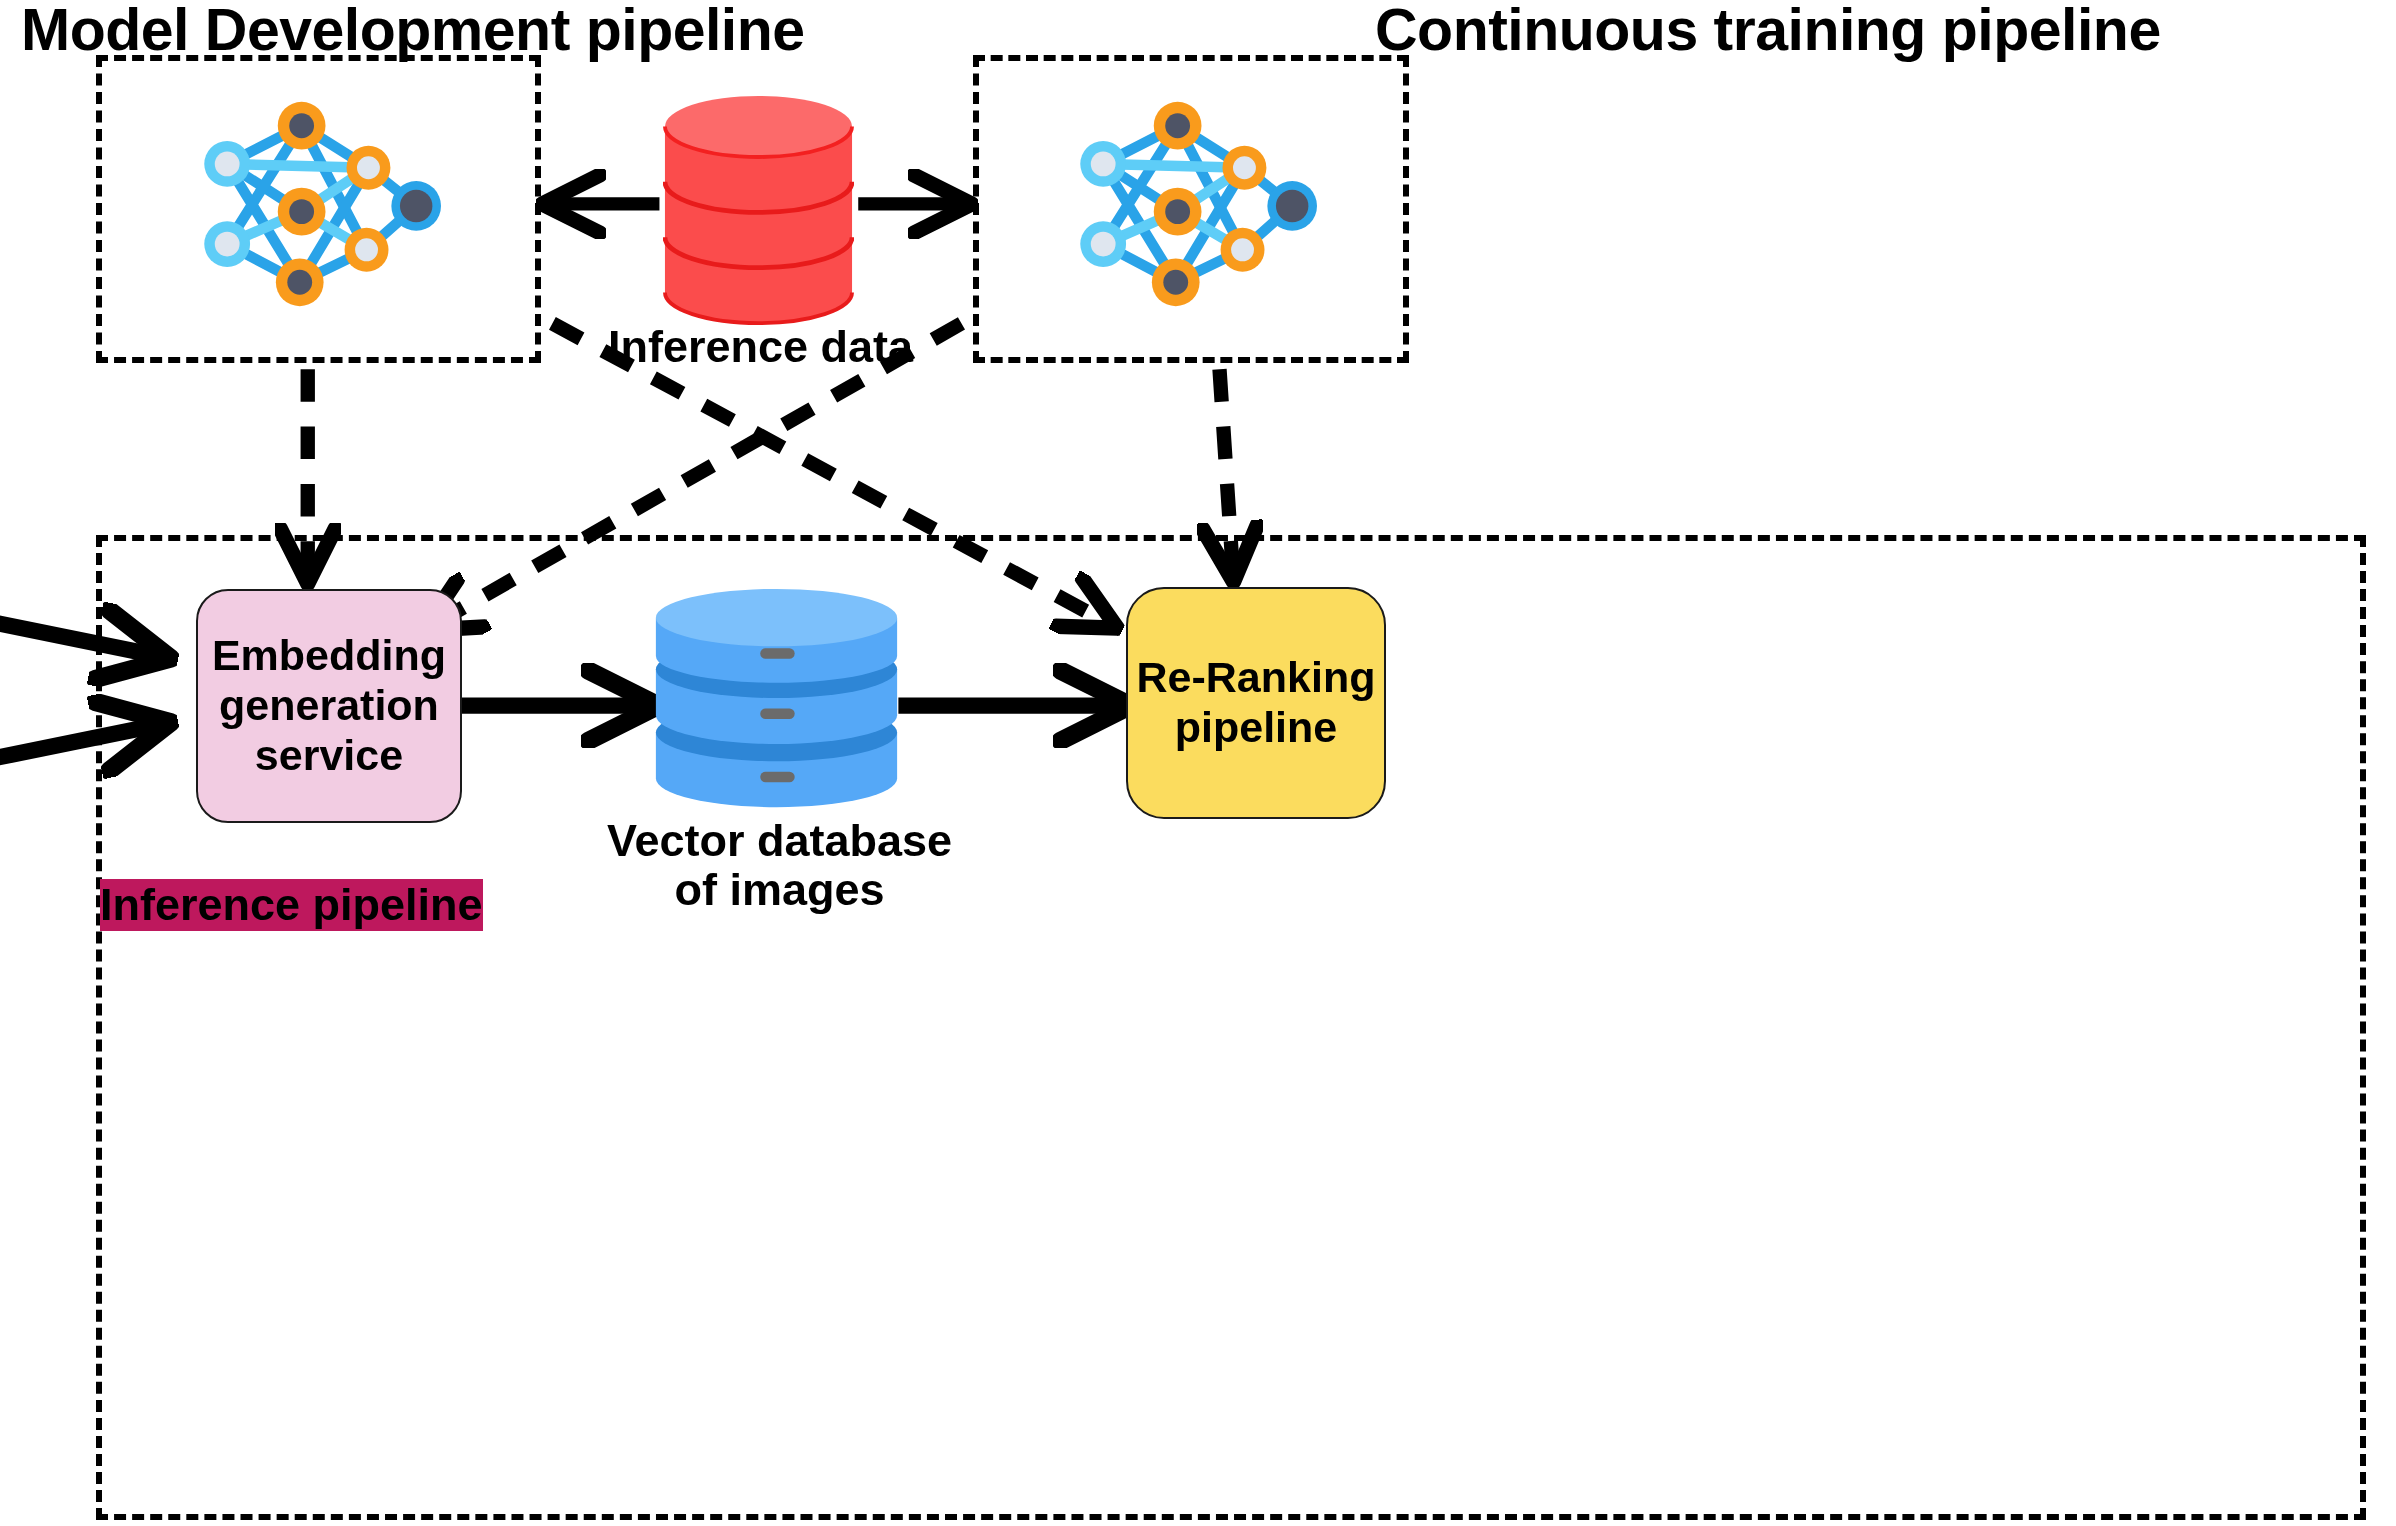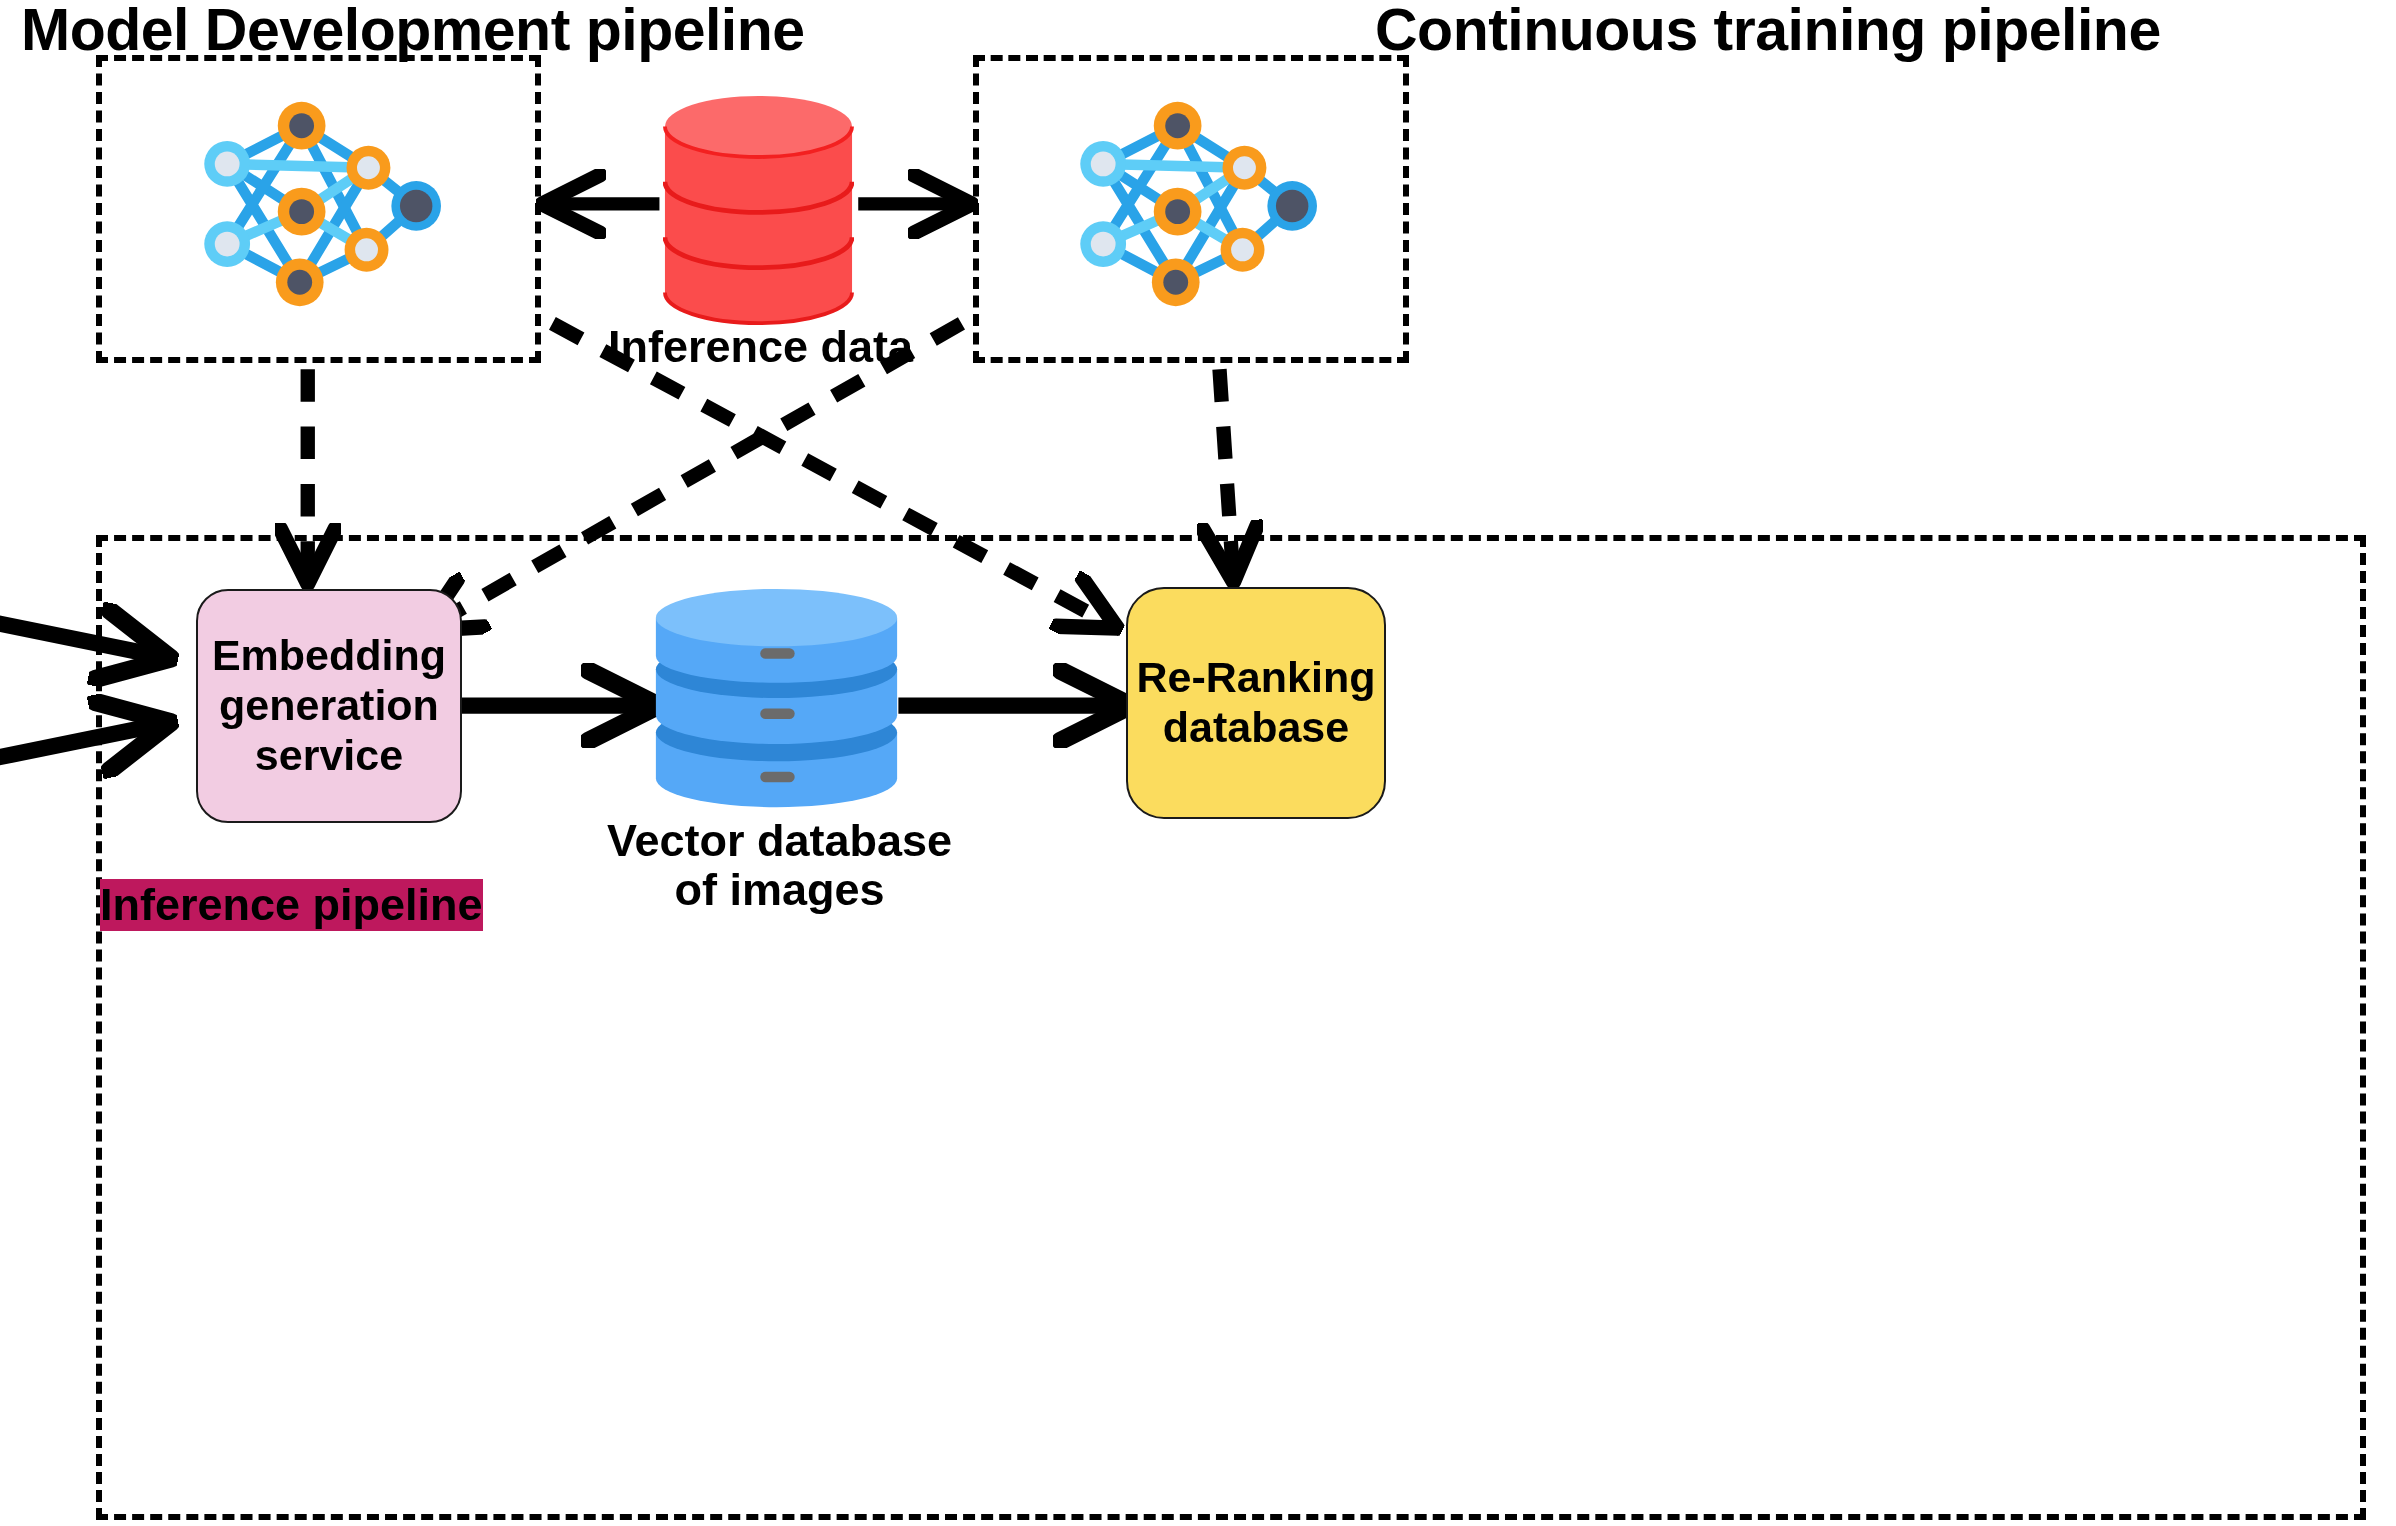--- a/index.html
+++ b/index.html
@@ -311,18 +311,18 @@
   <div class="db-label" id="label-training-data">Inference data</div>
 
   <div class="db-label" id="label-vector-db">Vector database
 of images</div>
 
   <div class="service-box" id="box-embedding">Embedding
 generation
 service</div>
 
   <div class="service-box" id="box-reranking">Re-Ranking
-database</div>
+pipeline</div>
 
   <div id="label-inference-pipeline">Inference pipeline</div>
 
 </div>
 
 
 </body></html>

